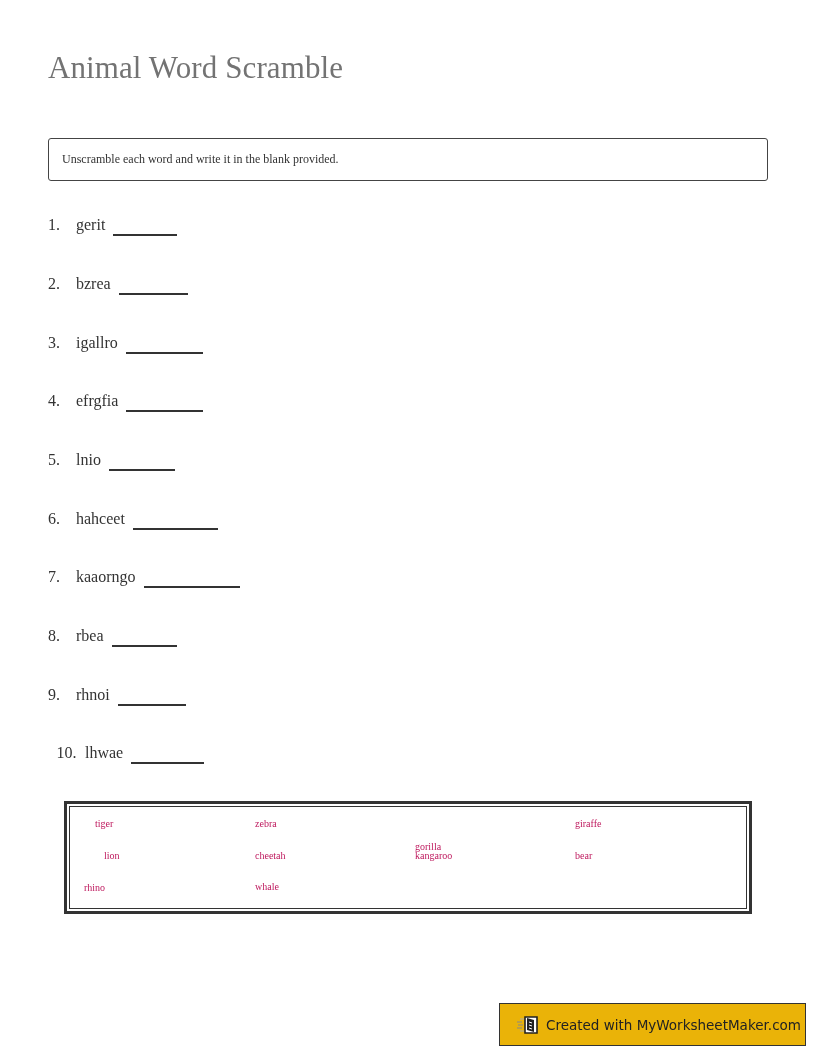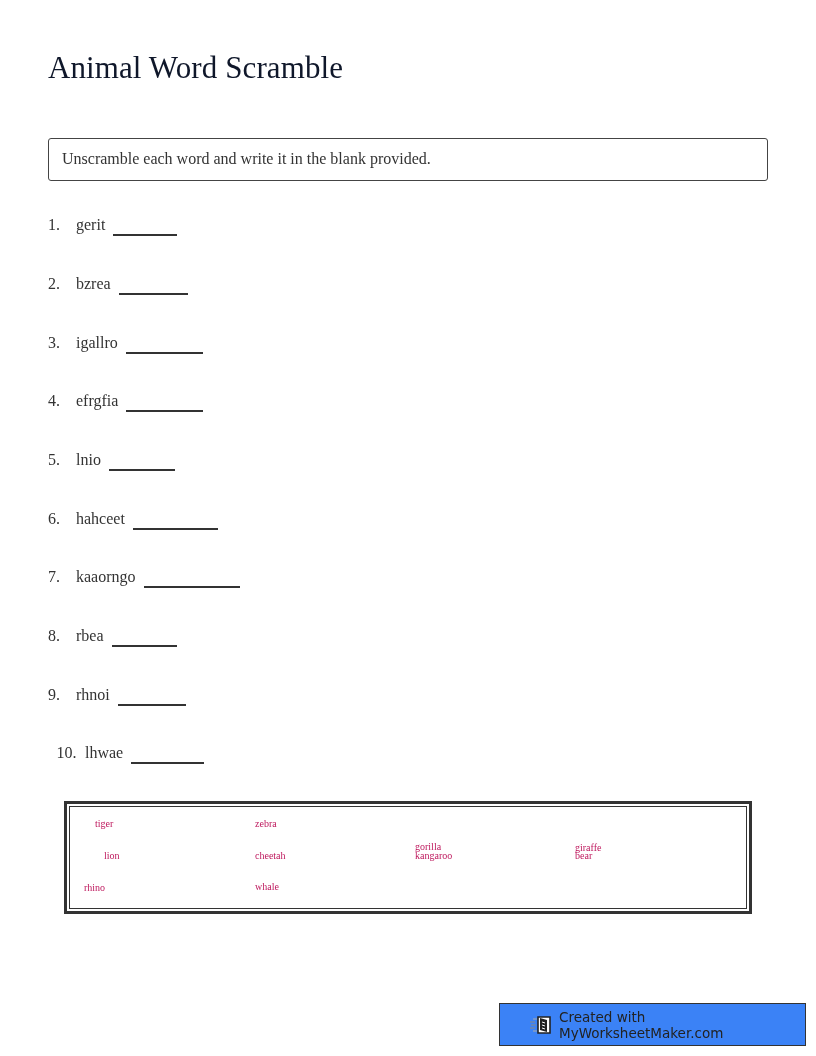--- a/index.html
+++ b/index.html
@@ -11,31 +11,31 @@
     body {
       position: relative;
       font-family: "Liberation Serif", "DejaVu Serif", serif;
       color: #2a2a2a;
     }
     .title {
       position: absolute;
       left: 48px; top: 50px;
       font-size: 31px;
       font-weight: normal;
-      color: #0f172a;
+      color: #737373;
       letter-spacing: 0.1px;
     }
     .instructions {
       position: absolute;
       left: 48px; top: 138px;
       width: 720px; height: 43px;
       border: 1px solid #444;
       border-radius: 3px;
       padding: 10px 13px;
-      font-size: 16px;
+      font-size: 12px;
       color: #333;
       line-height: 20px;
     }
     .item {
       position: absolute;
       left: 48px;
       font-size: 16px;
       color: #333;
       white-space: nowrap;
       display: flex;
@@ -67,25 +67,25 @@
       font-size: 10px;
       color: #be185d;
     }
     .credit {
       position: absolute;
       left: 499px; top: 1003px;
       width: 307px; height: 43px;
       border: 1px solid #333;
       display: flex;
       align-items: center;
-      padding-left: 30px;
+      padding-left: 17px;
       font-family: "DejaVu Sans", "Liberation Sans", sans-serif;
       font-size: 13.5px;
       color: #222;
-      background: #3b82f6;
+      background: #eab308;
     }
     .credit-icon {
       width: 22px; height: 20px;
       margin-right: 7px;
       display: inline-block;
     }
   </style>
 </head>
 <body>
 
@@ -144,21 +144,21 @@
       <span class="word">lhwae</span>
       <span class="blank" style="width: 73px;"></span>
     </div>
   </div>
 
 <div class="wordbank">
   <div class="wordbank-inner" id="wordbank-inner">
       <span class="bank-word" style="left: 25px; top: 11px;">tiger</span>
       <span class="bank-word" style="left: 185px; top: 11px;">zebra</span>
       <span class="bank-word" style="left: 345px; top: 11px; margin-top: 23px;">gorilla</span>
-      <span class="bank-word" style="left: 505px; top: 11px; margin-top: 24px;">giraffe</span>
+      <span class="bank-word" style="left: 505px; top: 11px;">giraffe</span>
       <span class="bank-word" style="left: 34px; top: 43px;">lion</span>
       <span class="bank-word" style="left: 185px; top: 43px;">cheetah</span>
       <span class="bank-word" style="left: 345px; top: 43px;">kangaroo</span>
       <span class="bank-word" style="left: 505px; top: 43px;">bear</span>
       <span class="bank-word" style="left: 14px; top: 75px; text-align: center;">rhino</span>
       <span class="bank-word" style="left: 185px; top: 74px;">whale</span>
     </div>
 </div>
 
 <div class="credit">

